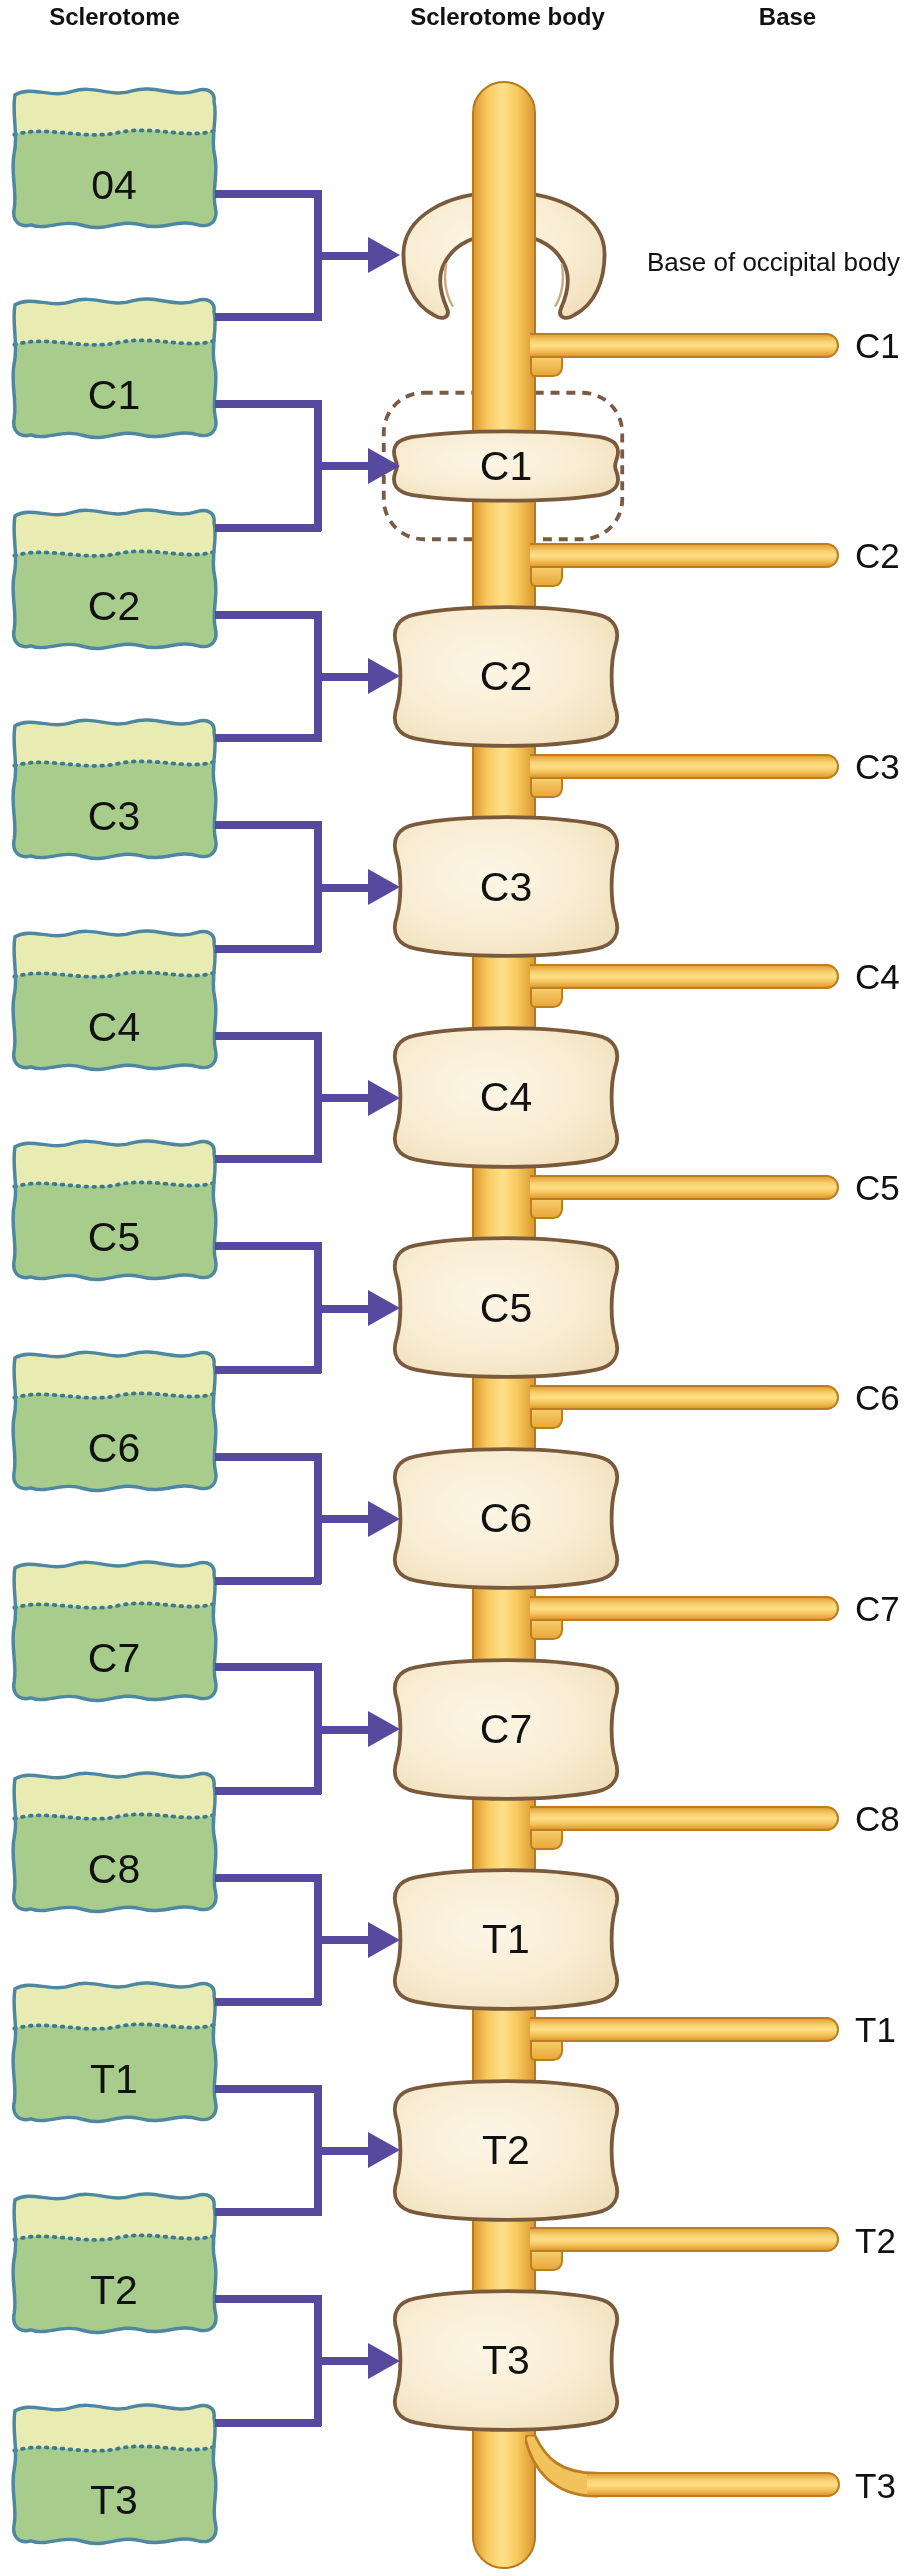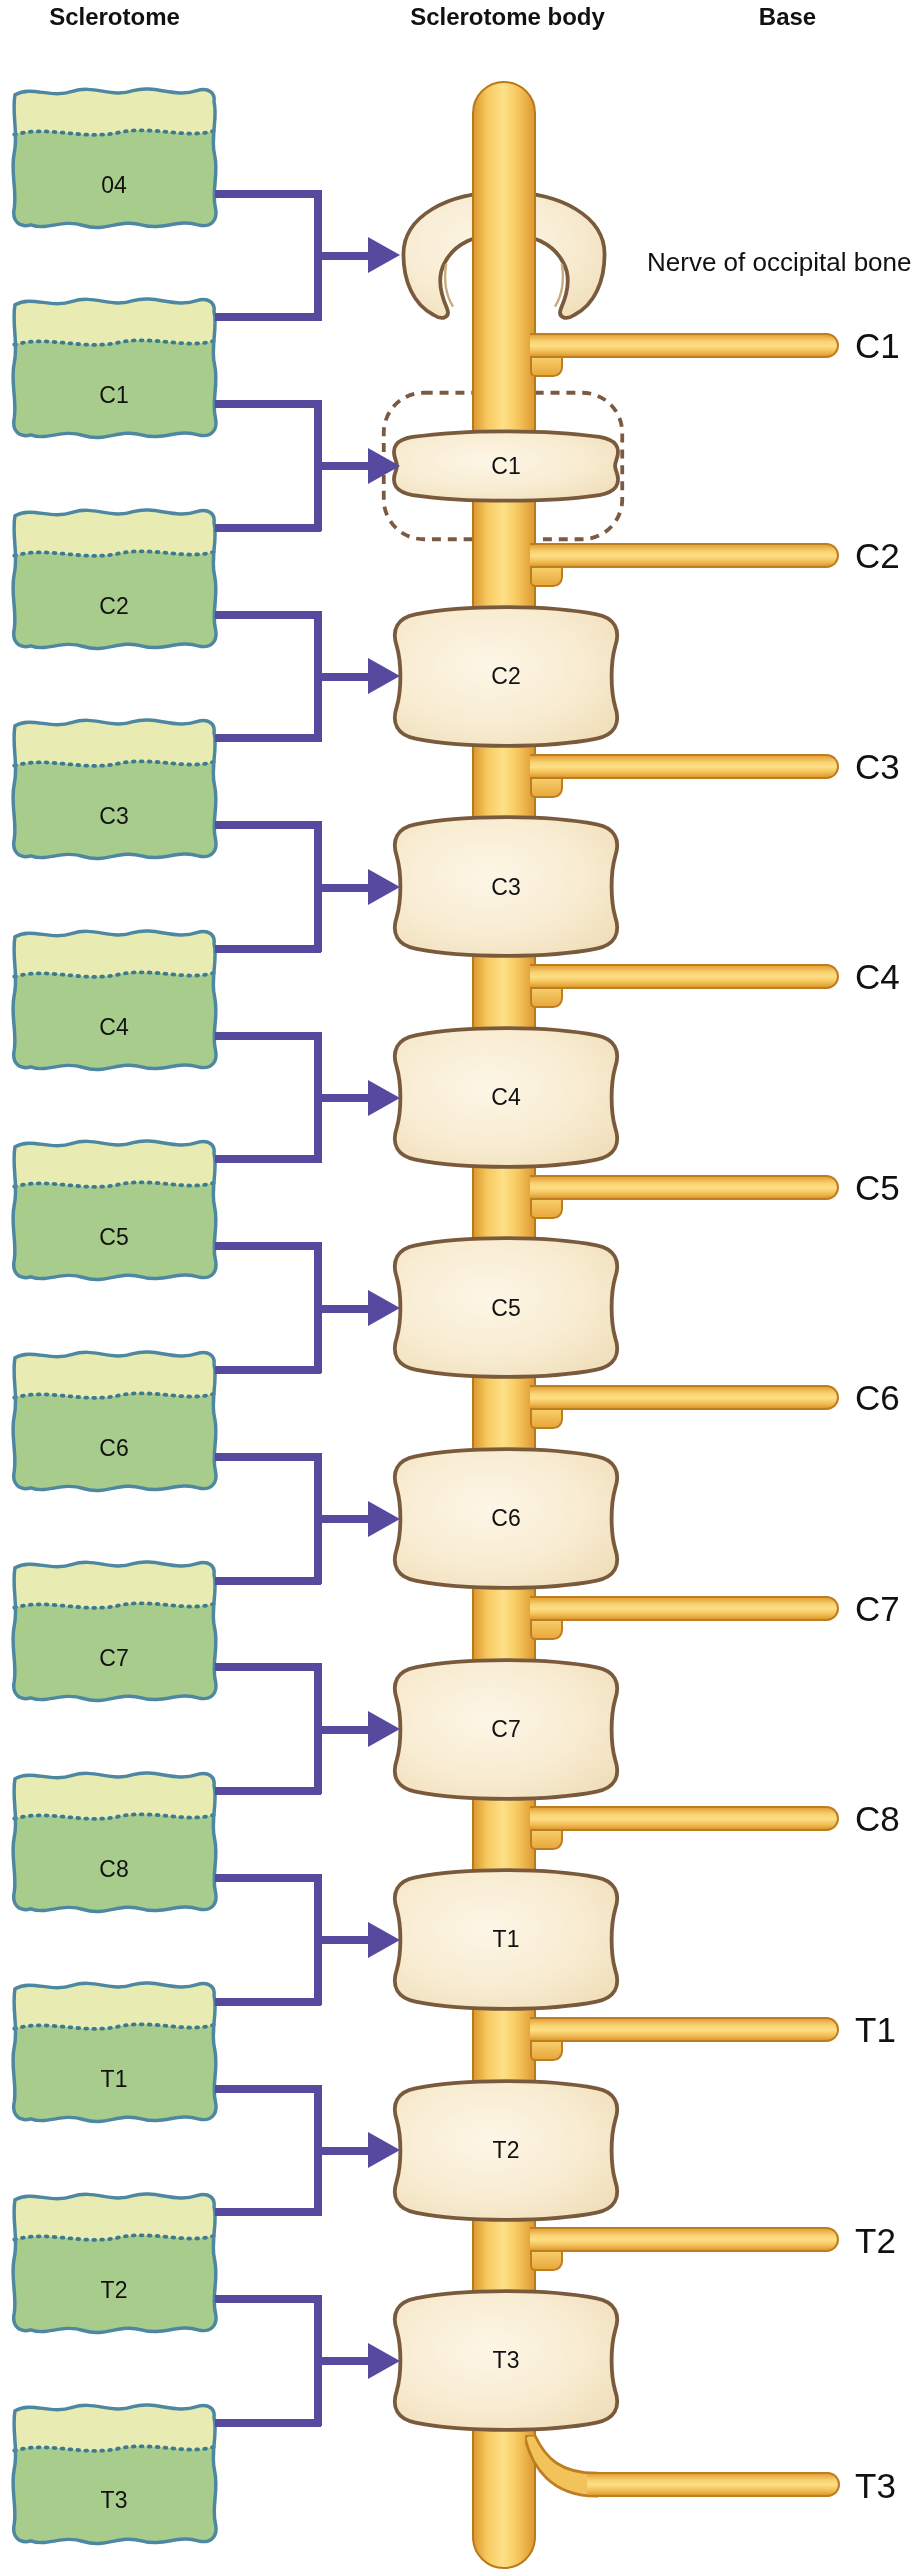--- a/index.html
+++ b/index.html
@@ -10,21 +10,21 @@
     font-family:"Liberation Sans", sans-serif;
     overflow:hidden;
   }
   .hdr{
     position:absolute;
     font-size:24px;font-weight:bold;color:#111111;
     text-align:center;white-space:nowrap;
   }
   .diagram-label{
     position:absolute;
-    font-size:23px;color:#111111;
+    font-size:41px;color:#111111;
     text-align:center;line-height:39px;height:39px;
     white-space:nowrap;
   }
   .nerve-label{
     position:absolute;
     font-size:35px;color:#111111;
     text-align:left;line-height:39px;height:39px;
     white-space:nowrap;
   }
   .occ-label{
@@ -79,21 +79,21 @@
         <stop offset="55%" stop-color="#f8ecd2"></stop>
         <stop offset="100%" stop-color="#efddb7"></stop>
       </radialGradient>
     </defs>
   </svg>
 
   <div class="hdr" style="left:11px;top:2.8px;width:207px;">Sclerotome</div>
   <div class="hdr" style="left:404px;top:2.8px;width:207px;">Sclerotome body</div>
   <div class="hdr" style="left:684px;top:2.8px;width:207px;">Base</div>
 
-  <div class="occ-label" style="left:647px;top:247px;">Nerve of occipital bone</div>
+  <div class="occ-label" style="left:647px;top:247px;">Base of occipital body</div>
 
   <div id="diagram-root">
       <svg viewBox="0 0 354 220" preserveAspectRatio="none" width="244" height="152" style="position: absolute; left: 381px; top: 390px;">
         <rect x="4" y="4" width="346" height="212" rx="58" fill="none" stroke="#7a5a42" stroke-width="5.5" stroke-dasharray="13 10"></rect>
       </svg>
       <svg viewBox="0 0 360 216" preserveAspectRatio="none" width="248" height="149" style="position: absolute; left: 380px; top: 177px;">
         <path d="M78,200 C48,185 34,150 34,112 C34,58 96,22 180,22 C264,22 326,58 326,112 C326,150 312,185 282,200 C270,208 257,204 263,190 C274,165 276,142 266,124 C252,97 220,82 180,82 C140,82 108,97 94,124 C84,142 86,165 97,190 C103,204 90,208 78,200 Z" fill="url(#boneGrad)" stroke="#7a5a3c" stroke-width="5.5"></path>
         <path d="M96,126 C92,152 96,172 106,188" fill="none" stroke="#c9ac7e" stroke-width="3.5"></path>
         <path d="M264,126 C268,152 264,172 254,188" fill="none" stroke="#c9ac7e" stroke-width="3.5"></path>
       </svg>

